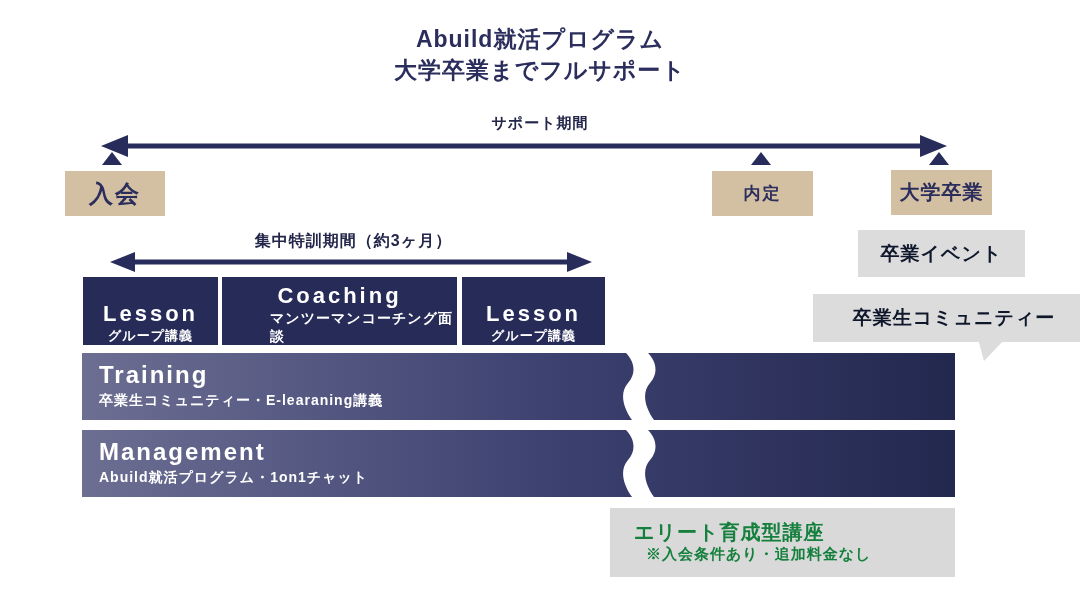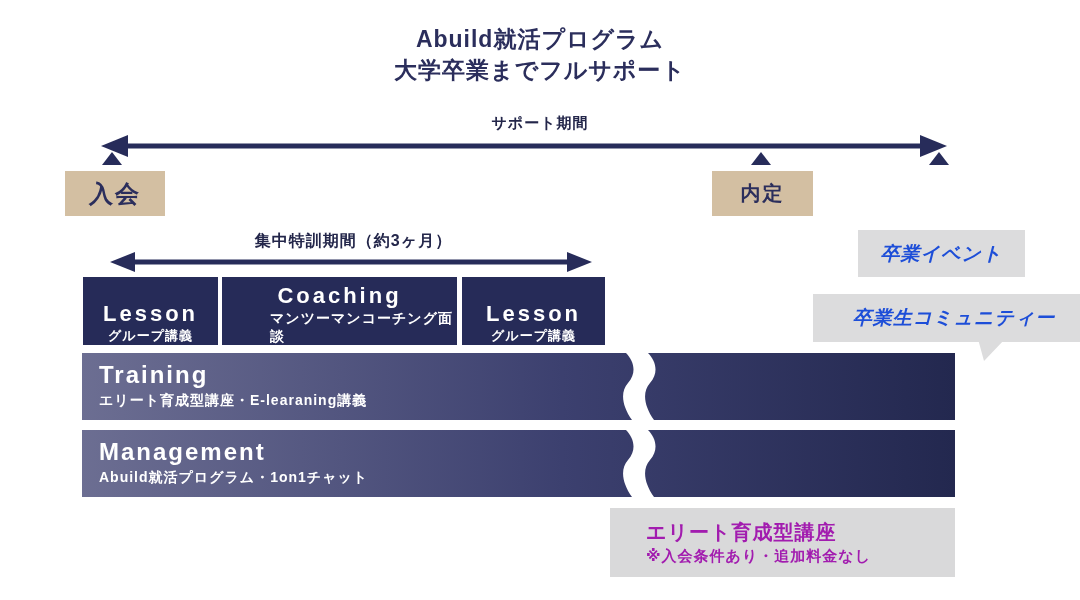--- a/index.html
+++ b/index.html
@@ -24,27 +24,27 @@
     border-right: 10px solid transparent;
     border-bottom: 13px solid #272c5a;
   }
 
   .milestone {
     background: #d3bfa2; color: #2b2e5c;
     display: flex; align-items: center; justify-content: center;
     letter-spacing: 2px;
   }
   .milestone.join      { left: 65px;  top: 171px; width: 100px; height: 45px; font-size: 24px; }
-  .milestone.offer     { left: 712px; top: 171px; width: 101px; height: 45px; font-size: 20px; }
+  .milestone.offer     { left: 712px; top: 171px; width: 101px; height: 45px; font-size: 17px; }
   .milestone.grad      { left: 891px; top: 170px; width: 101px; height: 45px; font-size: 20px; letter-spacing: 1px; }
 
   .graybox {
-    background: #dcdcdd; color: #1d4ed8;
+    background: #dcdcdd; color: #0f172a;
     display: flex; align-items: center; justify-content: center;
-    font-size: 19px; letter-spacing: 1px; font-style: italic;
+    font-size: 19px; letter-spacing: 1px;
   }
   .graybox.event     { left: 858px; top: 230px; width: 167px; height: 47px; }
   .graybox.community { left: 813px; top: 294px; width: 282px; height: 48px; }
   .bubble-tail {
     left: 978px; top: 339px; width: 0; height: 0;
     border-top: 22px solid #dcdcdd;
     border-left: 6px solid transparent;
     border-right: 21px solid transparent;
   }
 
@@ -63,24 +63,24 @@
   .bar { left: 82px; width: 873px; height: 55px; }
   .bar.training   { top: 353px; }
   .bar.management { top: 430px; }
   .bar svg { position: absolute; left: 0; top: 0; }
   .bar-text { position: absolute; left: 17px; top: 8px; color: #ffffff; }
   .bar-title { font-size: 24px; letter-spacing: 2px; line-height: 28px; }
   .bar-sub   { font-size: 14px; letter-spacing: 1px; line-height: 22px; }
 
   .elite-box {
     left: 610px; top: 508px; width: 345px; height: 69px;
-    background: #d9d9da; color: #a21caf; padding: 11px 0 0 36px;
+    background: #d9d9da; color: #15803d; padding: 11px 0 0 24px;
   }
   .elite-title { font-size: 20px; letter-spacing: 1px; line-height: 26px; }
-  .elite-note  { font-size: 15px; letter-spacing: 1px; line-height: 22px; }
+  .elite-note  { font-size: 15px; letter-spacing: 1px; margin-left: 12px; line-height: 22px; font-family: Liberation Mono, monospace; }
 </style>
 </head>
 <body>
 
 <div class="canvas">
 
   <div class="abs title-block">
     <div class="title-line">Abuild就活プログラム</div>
     <div class="title-line">大学卒業までフルサポート</div>
   </div>
@@ -95,20 +95,23 @@
 
   <div class="abs marker-up" style="left:102px; top:152px;"></div>
   <div class="abs marker-up" style="left:751px; top:152px;"></div>
   <div class="abs marker-up" style="left:929px; top:152px;"></div>
 
   <div class="abs milestone join">
     <span>入会</span>
   </div>
   <div class="abs milestone offer">
     <span>内定</span>
+  </div>
+  <div class="abs milestone grad">
+    <span>大学卒業</span>
   </div>
 
   <div class="abs graybox event">
     <span>卒業イベント</span>
   </div>
   <div class="abs graybox community">
     <span>卒業生コミュニティー</span>
   </div>
   <div class="abs bubble-tail"></div>
 
@@ -141,21 +144,21 @@
           <stop offset="0" stop-color="#6c6e92"></stop>
           <stop offset="0.55" stop-color="#3c406f"></stop>
           <stop offset="1" stop-color="#23284f"></stop>
         </linearGradient>
       </defs>
       <path d="M0,0 L544,0 C552,8 555,20 546,30 C538,39 540,53 550,67 L0,67 Z" fill="url(#barGrad1)"></path>
       <path d="M566,0 C574,8 577,20 568,30 C560,39 562,53 572,67 L873,67 L873,0 Z" fill="url(#barGrad1)"></path>
     </svg>
     <div class="bar-text">
       <div class="bar-title">Training</div>
-      <div class="bar-sub">エリート育成型講座・E-learaning講義</div>
+      <div class="bar-sub">卒業生コミュニティー・E-learaning講義</div>
     </div>
   </div>
 
   <div class="abs bar management">
     <svg width="873" height="67" viewBox="0 0 873 67">
       <defs>
         <linearGradient id="barGrad2" gradientUnits="userSpaceOnUse" x1="0" y1="0" x2="873" y2="0">
           <stop offset="0" stop-color="#6c6e92"></stop>
           <stop offset="0.55" stop-color="#3c406f"></stop>
           <stop offset="1" stop-color="#23284f"></stop>

